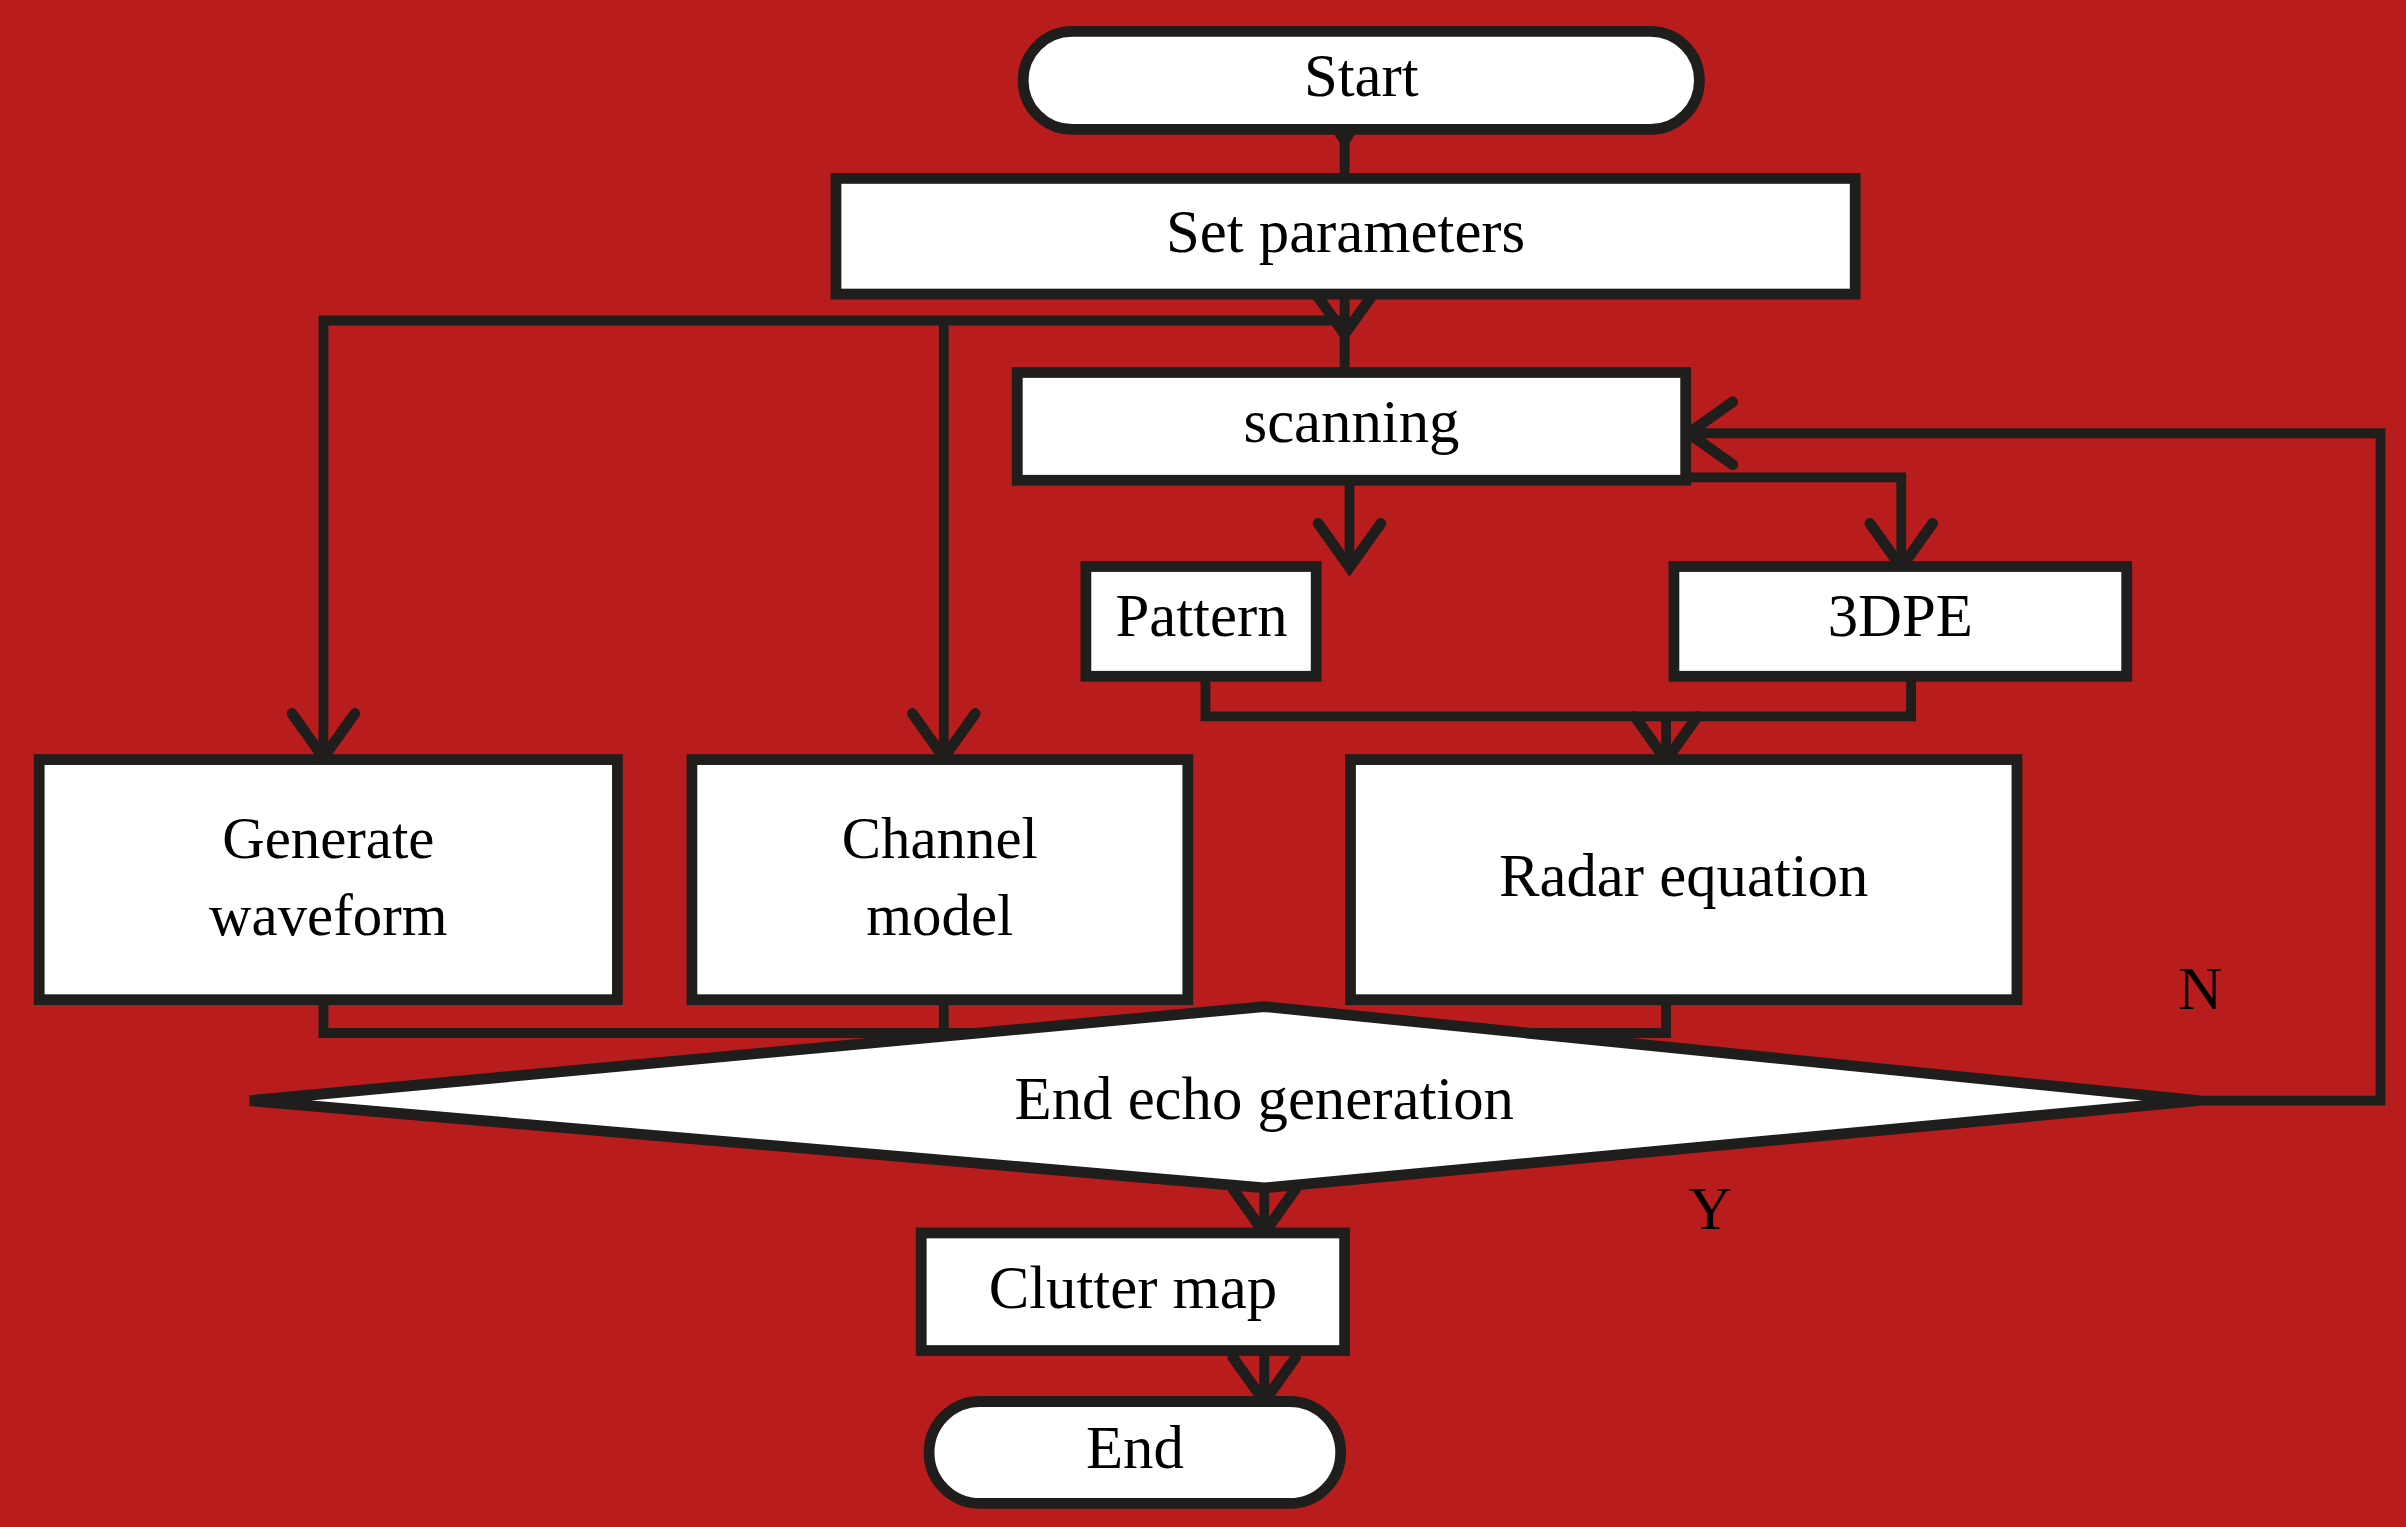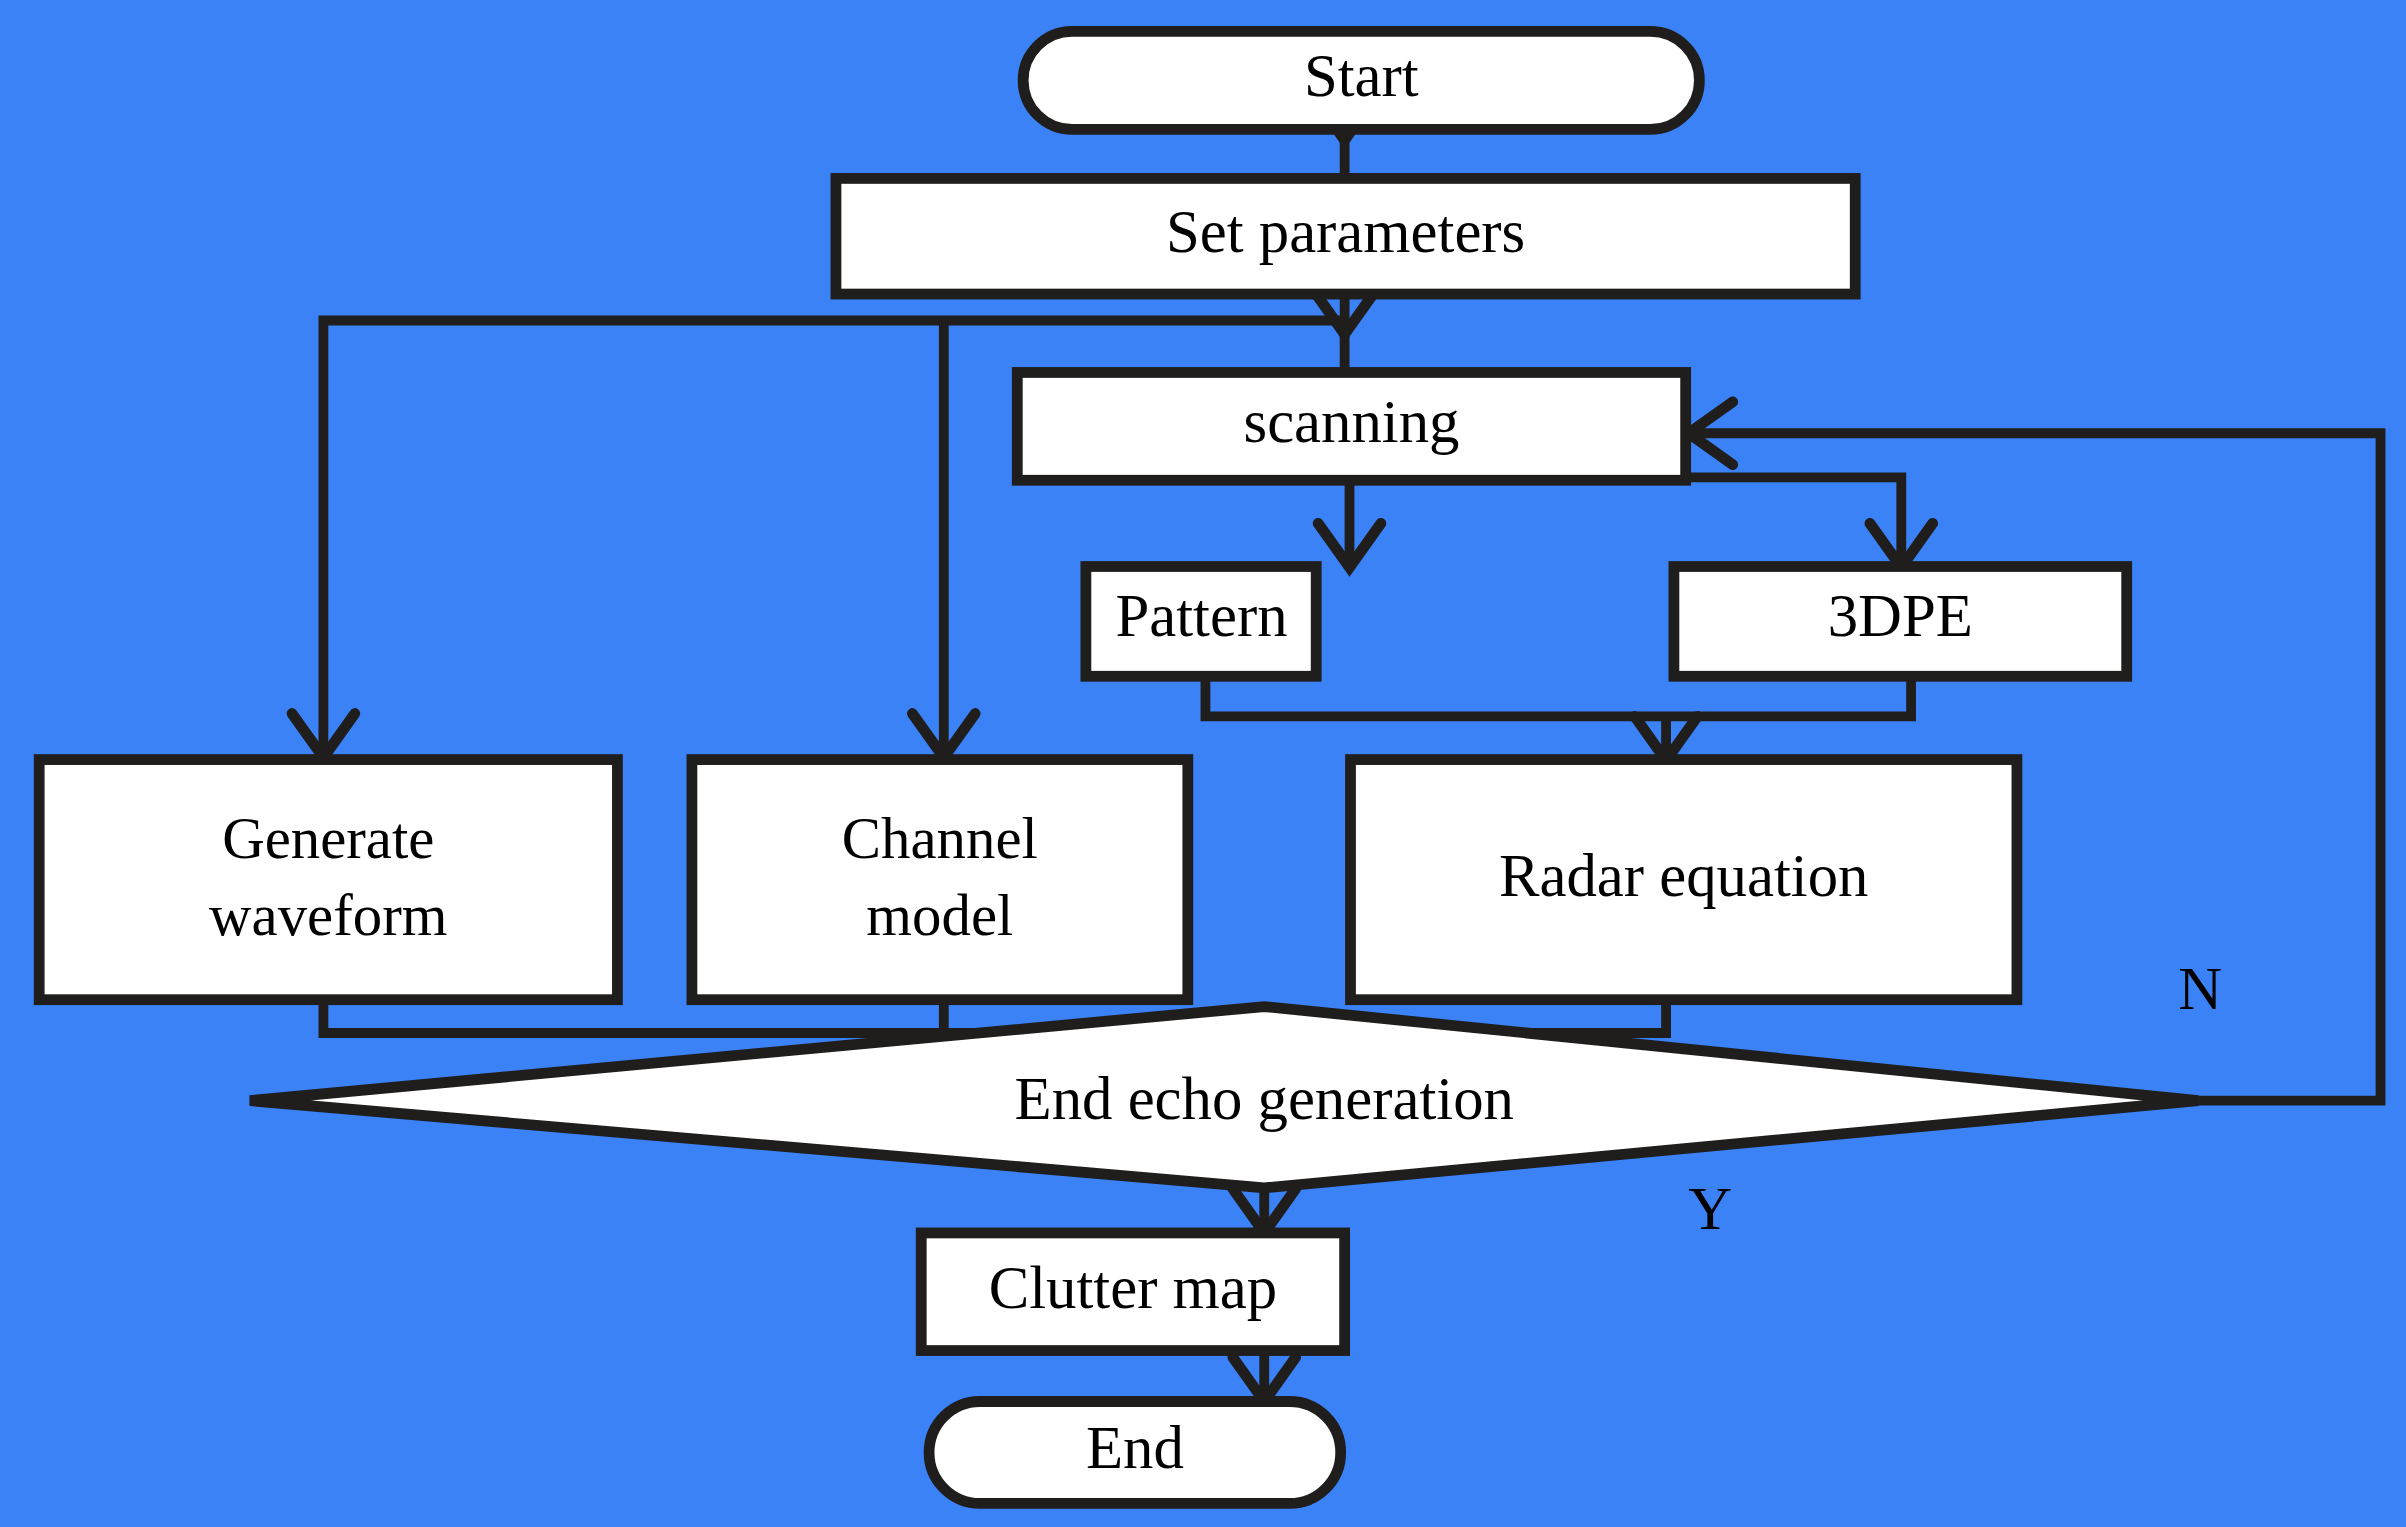--- a/index.html
+++ b/index.html
@@ -4,21 +4,21 @@
 <style>
   html, body {
     margin: 0;
     padding: 0;
     background: #ffffff;
   }
   #page {
     position: relative;
     width: 2406px;
     height: 1527px;
-    background: #3b82f6;
+    background: #b91c1c;
     font-family: "Liberation Serif", "DejaVu Serif", serif;
     overflow: hidden;
   }
   svg.flow {
     position: absolute;
     top: 0;
     left: 0;
     width: 2406px;
     height: 1527px;
     display: block;

